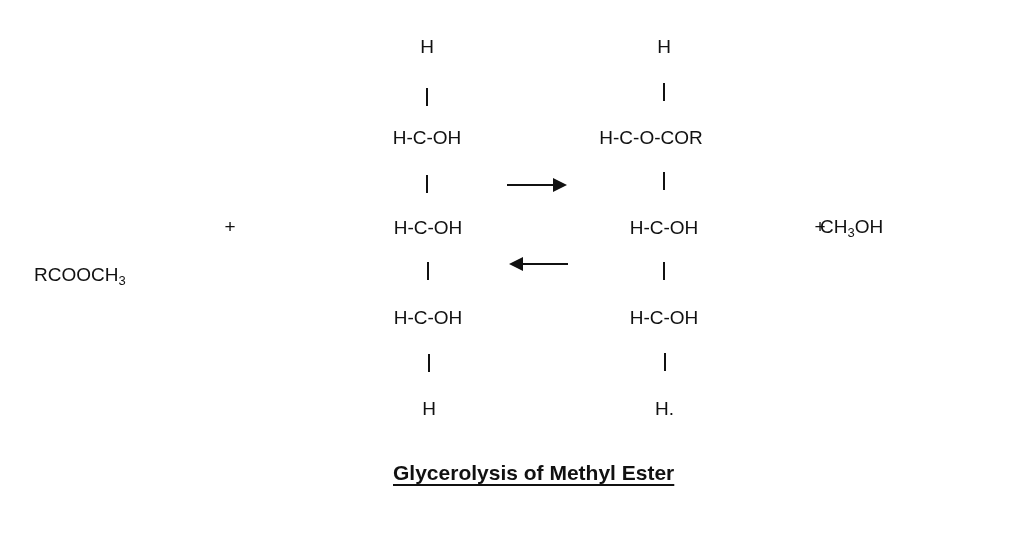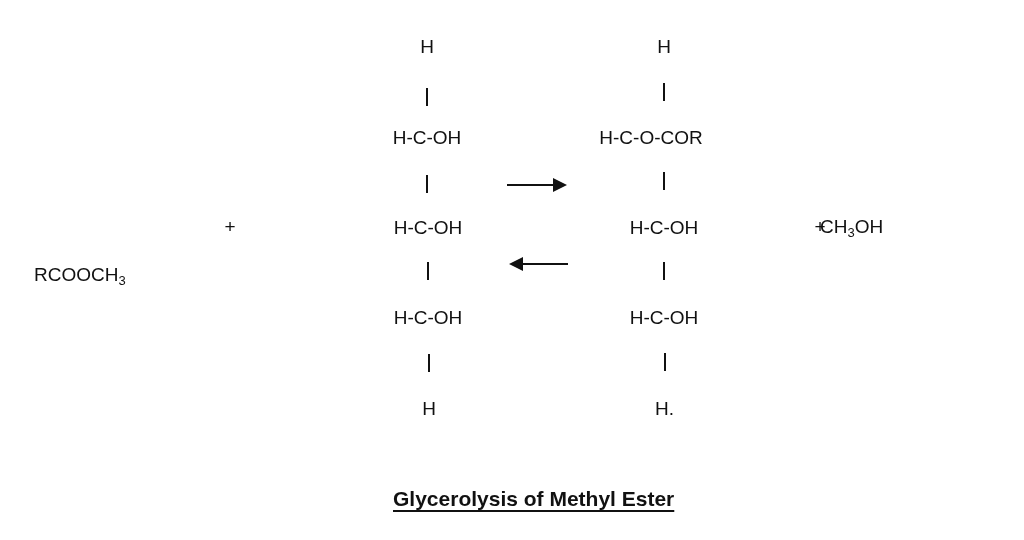--- a/index.html
+++ b/index.html
@@ -7,21 +7,21 @@
          font-family:"Liberation Sans", sans-serif; color:#111111; }
   .t { position:absolute; font-size:19px; line-height:19px; white-space:nowrap; }
   .c { transform:translateX(-50%); }
   .bond { position:absolute; width:2px; height:18px; background:#111111; }
   sub { font-size:13px; vertical-align:-4px; line-height:0; }
   .arrow { position:absolute; height:2px; background:#111111; }
   .arrow.right::after { content:""; position:absolute; right:-2px; top:-6px;
          border-left:14px solid #111111; border-top:7px solid transparent; border-bottom:7px solid transparent; }
   .arrow.left::before { content:""; position:absolute; left:-2px; top:-6px;
          border-right:14px solid #111111; border-top:7px solid transparent; border-bottom:7px solid transparent; }
-  .title { position:absolute; left:393px; top:487px; font-size:21px; font-weight:bold;
+  .title { position:absolute; left:393px; top:461px; font-size:21px; font-weight:bold;
            text-decoration:underline; text-underline-offset:4px; white-space:nowrap; }
 </style>
 </head>
 <body>
 
 <div class="t" style="left:34px; top:217px;margin-top:48px;"><span>RCOOCH</span><sub>3</sub></div>
 
 <div class="t c" style="left:230px; top:217px;">+</div>
 
 <div>

